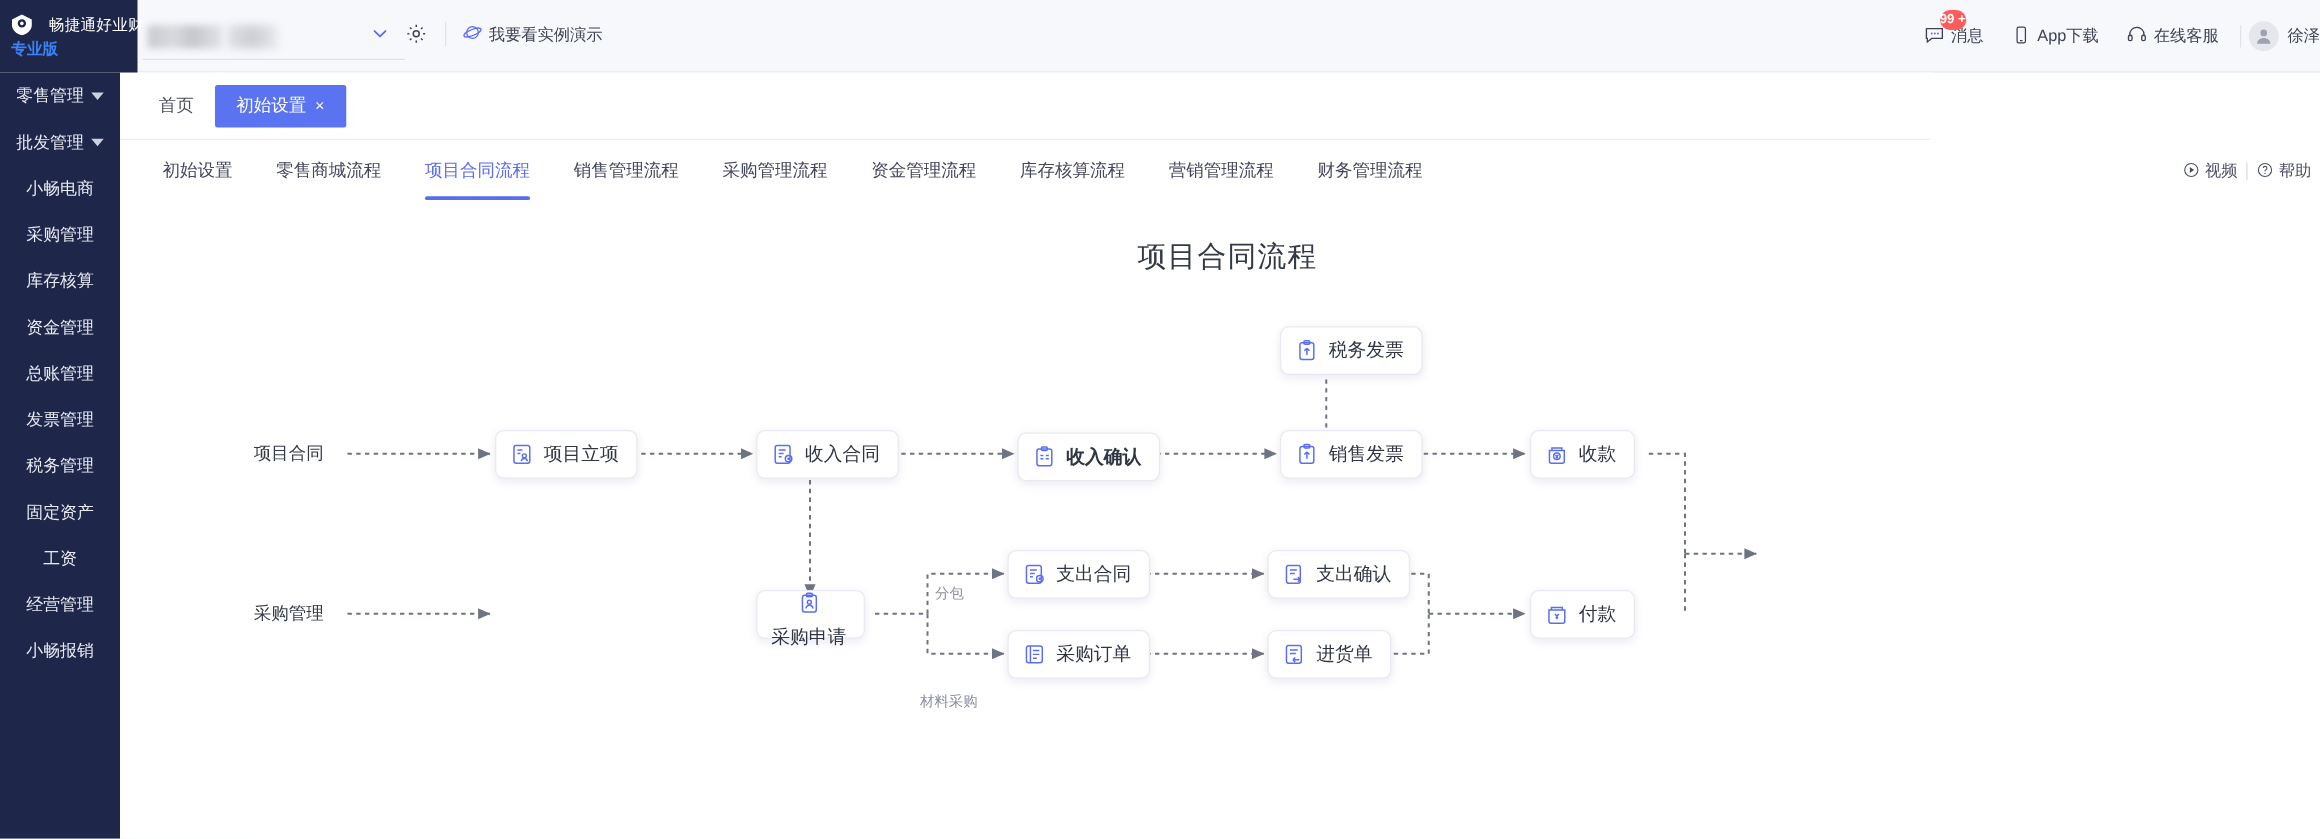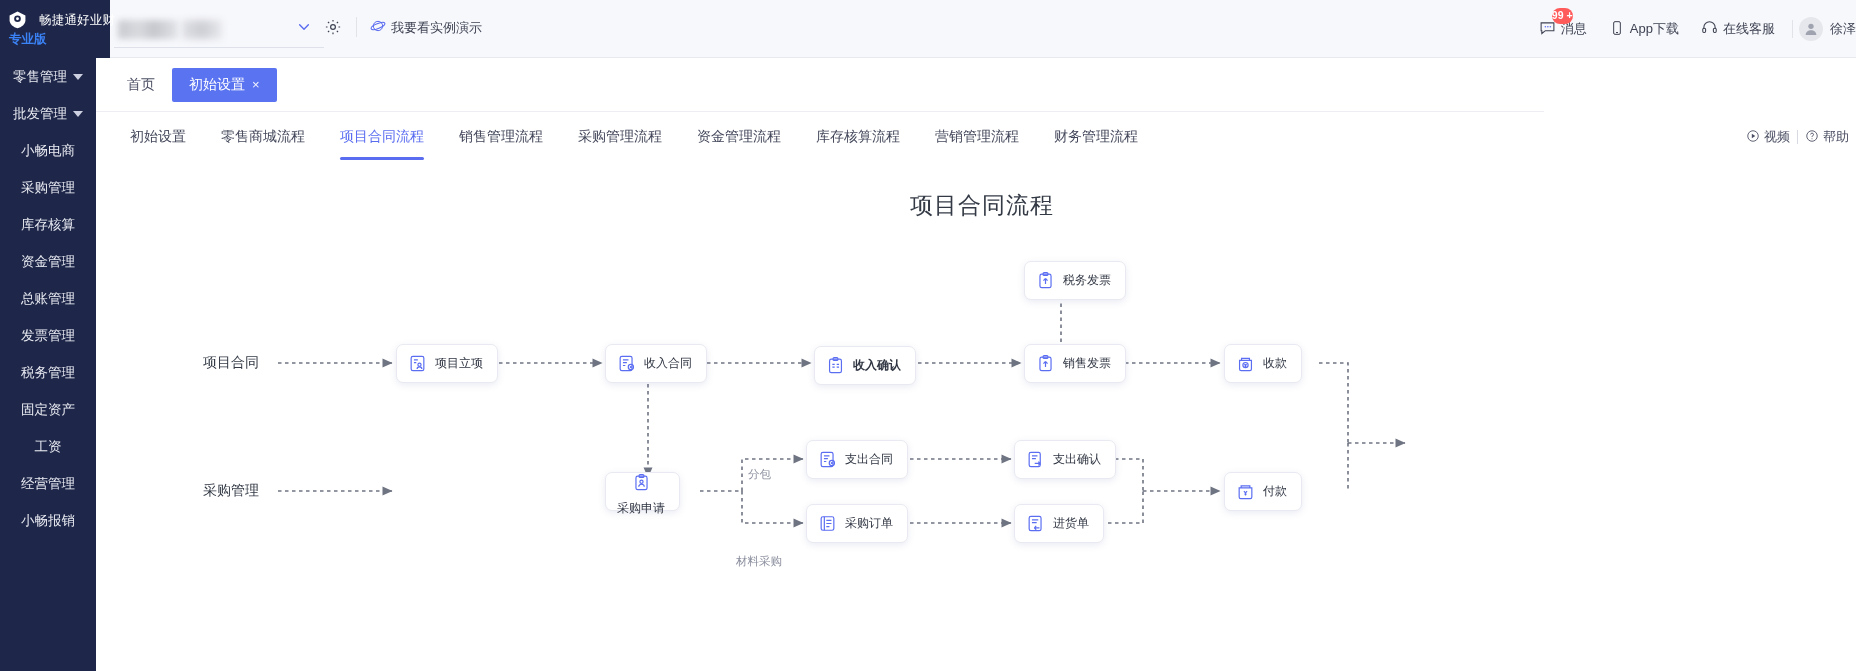--- a/index.html
+++ b/index.html
@@ -141,21 +141,21 @@
     text-align: center; font-size: 23px; color: #333a45; letter-spacing: 1px;
   }
   svg.wires { position:absolute; left:0; top:0; width:1748px; height:509px; }
 
   .node {
     position: absolute; height: 39px;
     background: #fff; border: 1px solid #e9eaf1; border-radius: 7px;
     box-shadow: 0 2px 7px rgba(90,100,160,.13);
     display: flex; align-items: center; gap: 8px;
     padding: 0 14px 0 11px; cursor: pointer;
-    font-size: 12px; color: #2f3542; white-space: nowrap;
+    font-size: 15px; color: #2f3542; white-space: nowrap;
   }
   .node svg { flex: 0 0 19px; }
   .lane-label {
     position: absolute; font-size: 14px; color: #333a45; white-space: nowrap;
   }
   .edge-label {
     position: absolute; font-size: 11.5px; color: #8b8f9e; white-space: nowrap; margin-top: 27px;
   }
 </style>
 </head>

